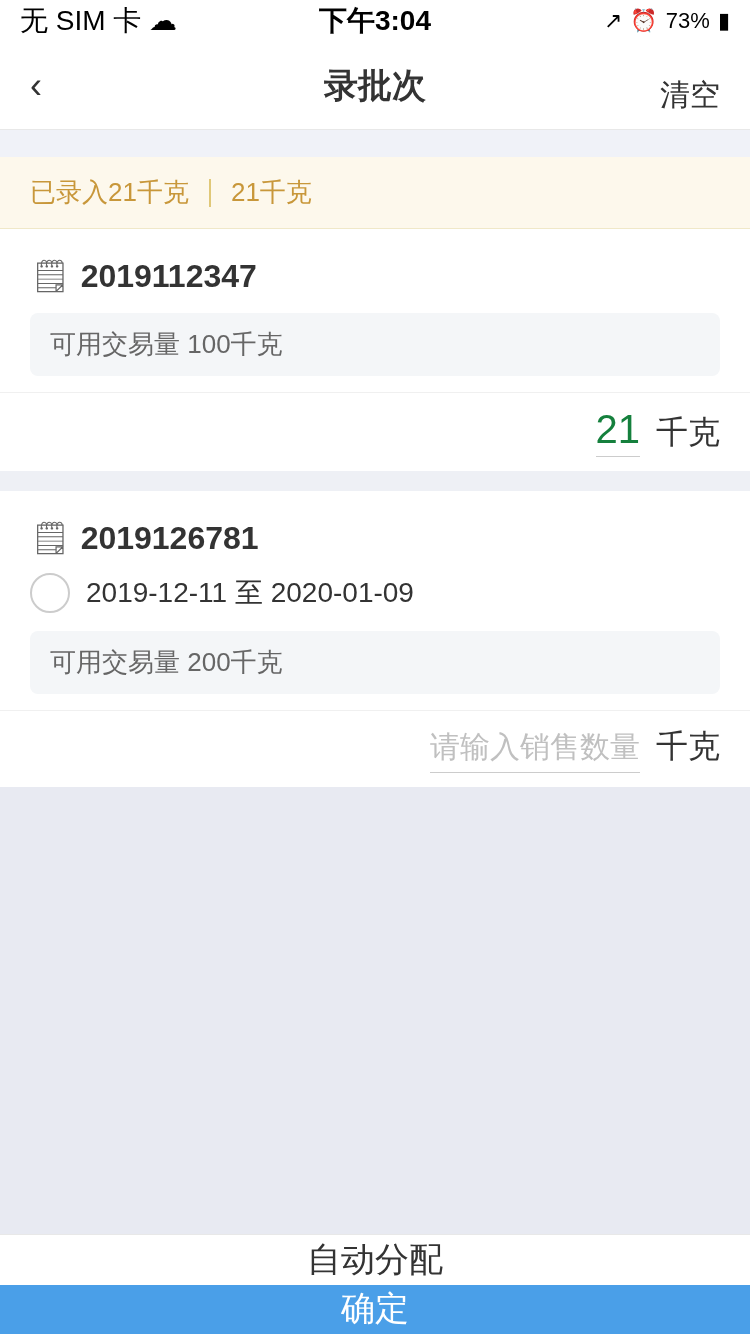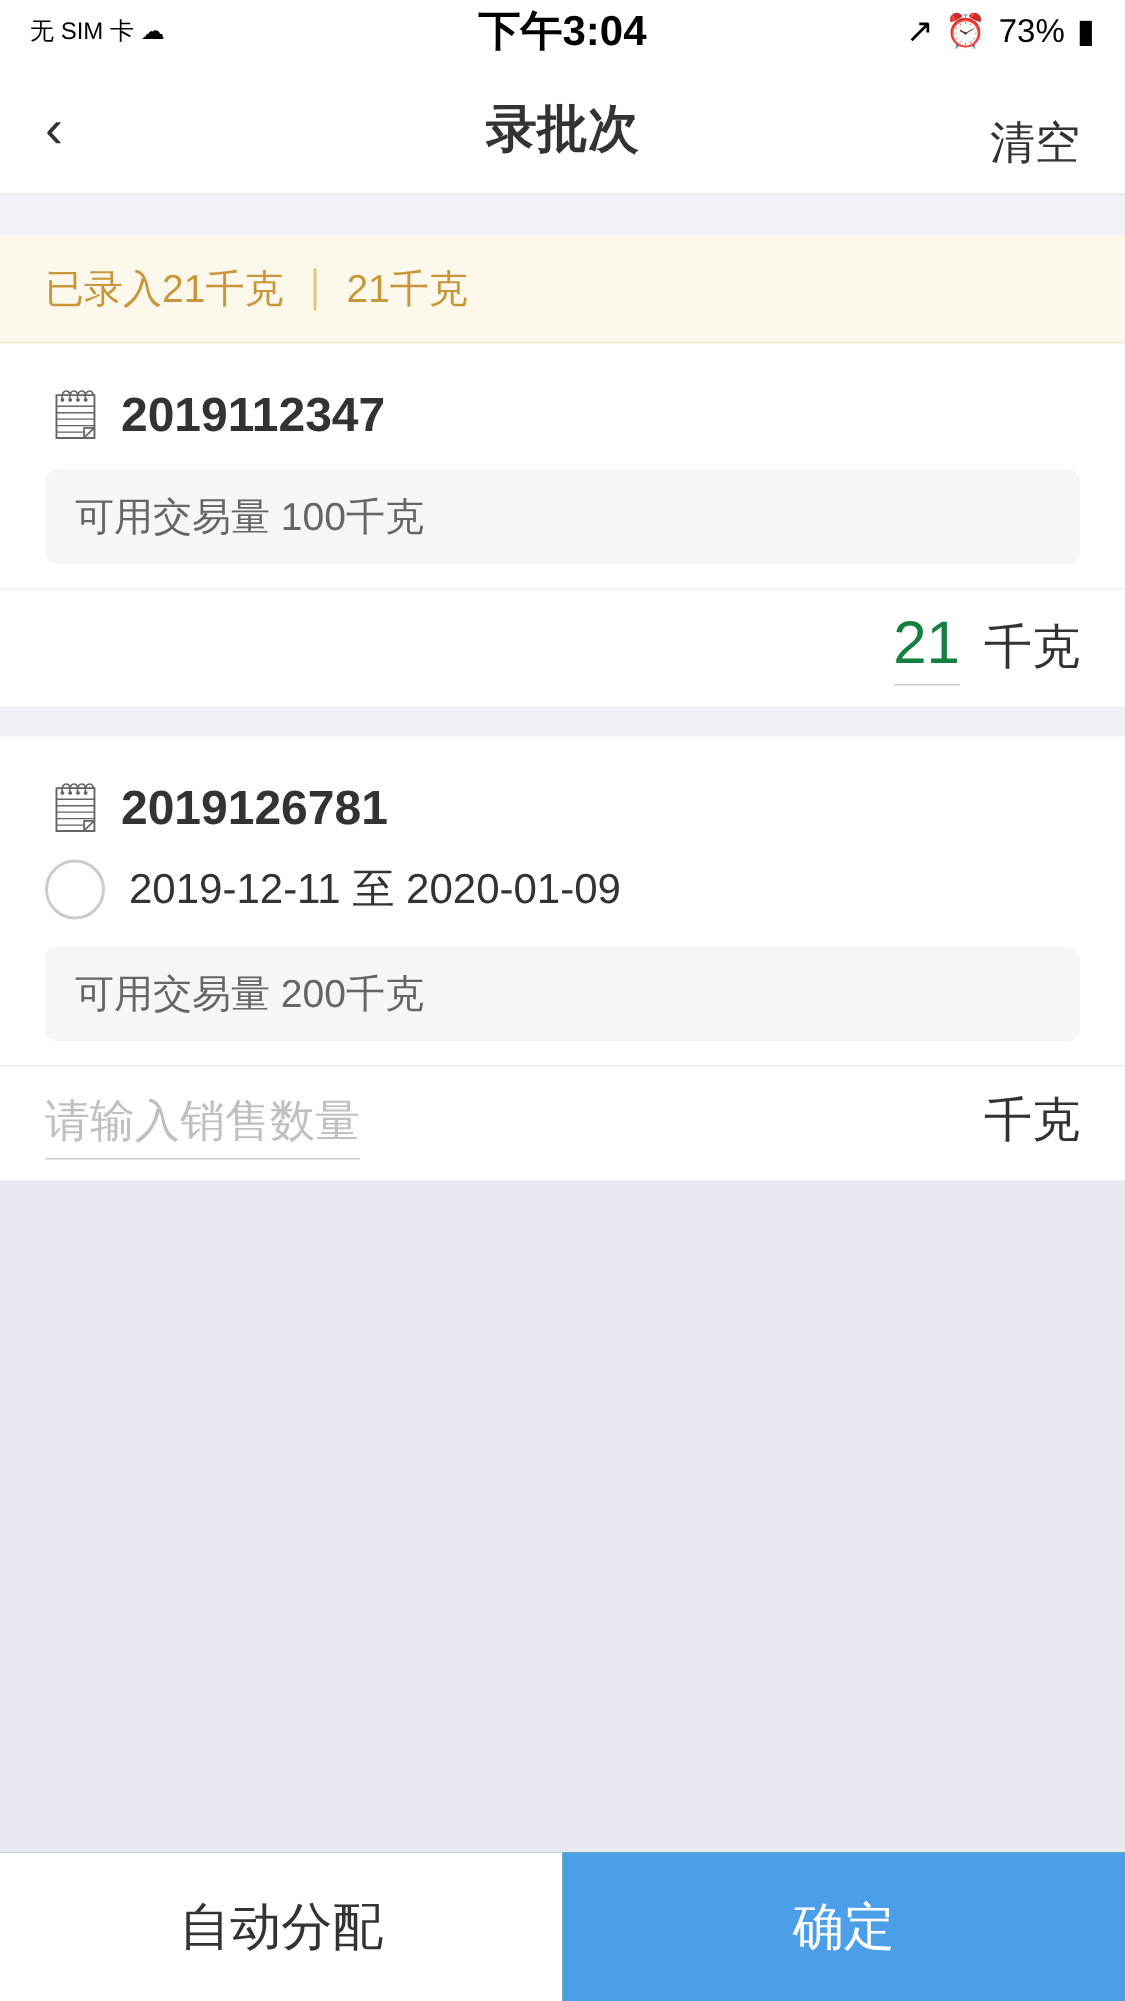--- a/index.html
+++ b/index.html
@@ -21,21 +21,21 @@
       align-items: center;
       justify-content: space-between;
       padding: 0 20px;
       font-size: 24px;
       font-weight: 500;
     }
     .status-left {
       display: flex;
       align-items: center;
       gap: 8px;
-      font-size: 16px;
+      font-size: 28px;
       text-align: center;
     }
     .status-center {
       font-size: 28px;
       font-weight: 600;
       position: absolute;
       left: 50%;
       transform: translateX(-50%);
     }
     .status-right {
@@ -173,21 +173,21 @@
       font-size: 32px;
       color: #333;
     }
     .amount-underline {
       border-bottom: 1px solid #ccc;
       padding-bottom: 4px;
     }
     .card-input-row {
       padding: 14px 30px;
       display: flex;
-      justify-content: space-between;
+      justify-content: flex-end;
       align-items: baseline;
       gap: 16px;
       border-top: 1px solid #f0f0f0;
     }
     .input-placeholder {
       font-size: 30px;
       color: #c0c0c0;
     }
     .input-underline {
       border-bottom: 1px solid #ccc;
@@ -206,22 +206,23 @@
     .empty-area {
       flex: 1;
       background: #e8eaf2;
       min-height: 380px;
     }
 
     
     .bottom-bar {
       height: 100px;
       display: flex;
-      background: #15803d;
+      background: #737373;
       border-top: 1px solid #e8e8e8;
+      flex-direction: column;
     }
     .bottom-btn {
       flex: 1;
       display: flex;
       align-items: center;
       justify-content: center;
       font-size: 34px;
       cursor: pointer;
     }
     .bottom-btn.secondary {

